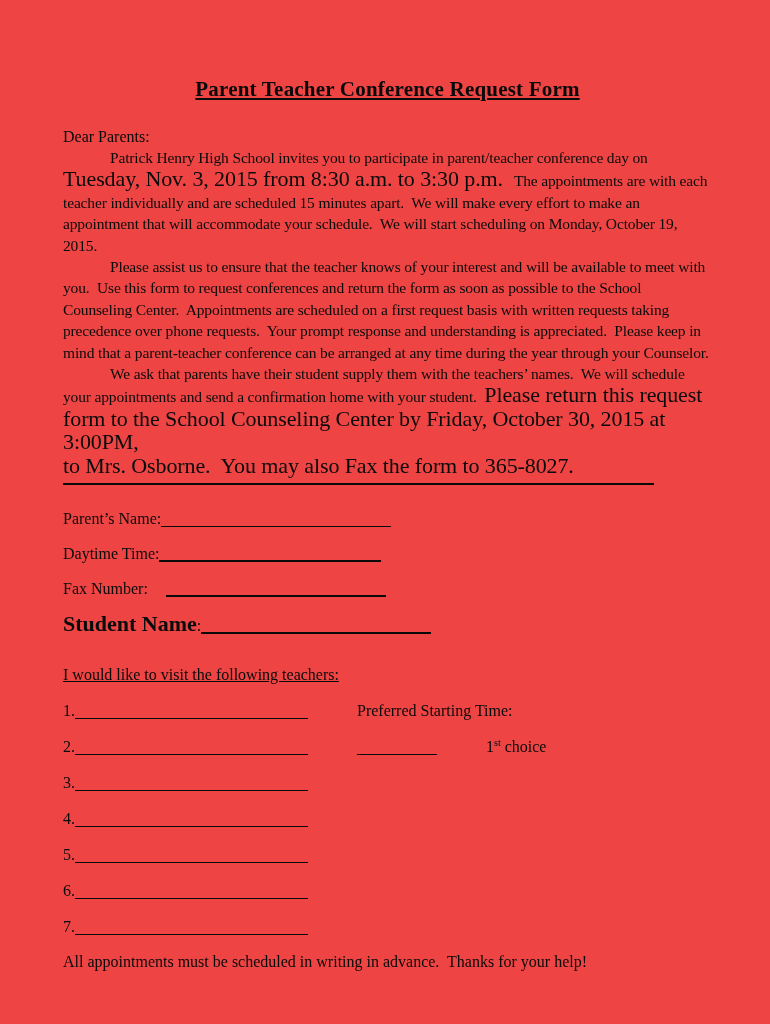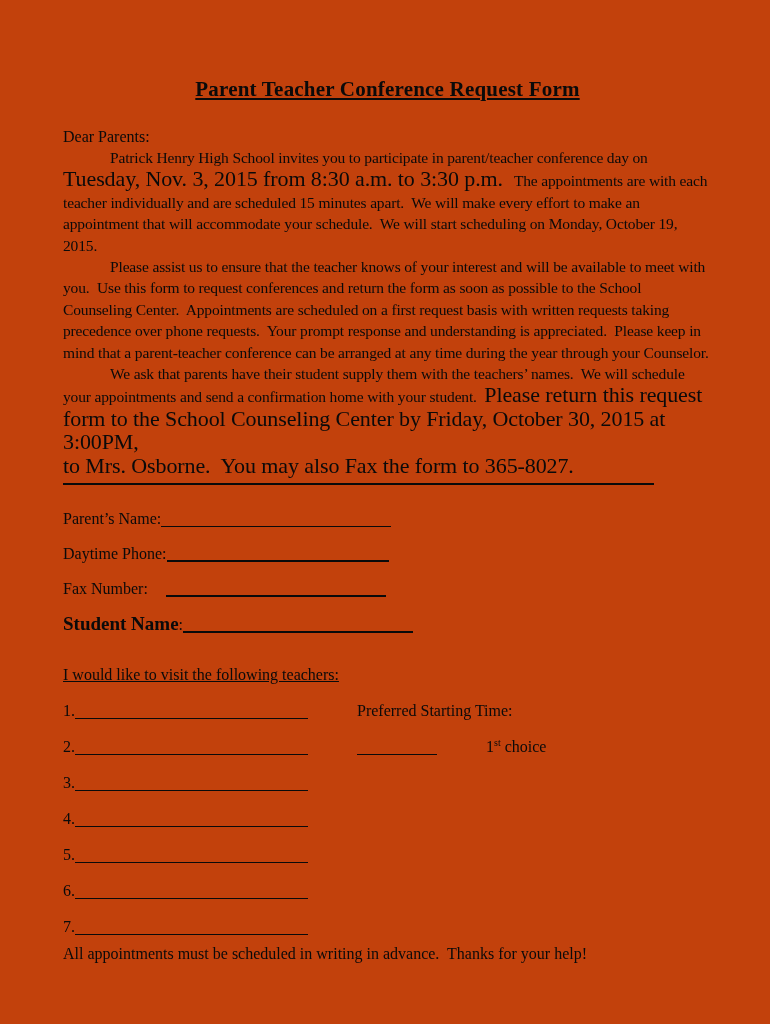--- a/index.html
+++ b/index.html
@@ -14,21 +14,21 @@
     color: #0a0a0a;
     font-family: "Liberation Serif", "DejaVu Serif", serif;
     font-size: 16px;
   }
   .page {
     box-sizing: border-box;
     width: 770px;
     height: 1024px;
     padding: 76px 58px 0 63px;
     position: relative;
-    background: #c2410c;
+    background: #ef4444;
   }
   .title {
     text-align: center;
     font-size: 21px;
     font-weight: bold;
     line-height: 26px;
     text-decoration: underline;
     letter-spacing: 0.2px;
   }
   .salutation {
@@ -57,21 +57,21 @@
     border-bottom: 2px solid #0a0a0a;
   }
   .field {
     margin-top: 15px;
     height: 20px;
     line-height: 20px;
     white-space: nowrap;
   }
   .field.first { margin-top: 24px; }
   .flabel { display: inline-block; }
-  .flabel.bold { font-weight: bold; font-size: 19px; }
+  .flabel.bold { font-weight: bold; font-size: 22px; }
   .fline {
     display: inline-block;
     height: 13px;
     border-bottom: 1px solid #0a0a0a;
     vertical-align: baseline;
     transform: translateY(3px);
   }
   .fline.thick { border-bottom-width: 2px; }
   .teachers-prompt {
     margin-top: 30px;
@@ -102,21 +102,21 @@
   .time-blank {
     display: inline-block;
     width: 80px;
     height: 13px;
     border-bottom: 1px solid #0a0a0a;
     transform: translateY(3px);
   }
   .choice { margin-left: 49px; }
   .choice sup { font-size: 10px; line-height: 0; }
   .footer {
-    margin-top: 6px;
+    margin-top: 14px;
     line-height: 21px;
     white-space: pre-wrap;
   }
 </style>
 </head>
 <body>
 
 <div class="page">
 
   <div class="title">Parent Teacher Conference Request Form</div>
@@ -129,21 +129,21 @@
 
   <p class="body p3"><span>We ask that parents have their student supply them with the teachers’ names.  We will schedule your appointments and send a confirmation home with your student.  </span><span class="bb">Please return this request form to the School Counseling Center by Friday, October 30, 2015 at 3:00PM,</span><br><span class="bb">to Mrs. Osborne.  You may also Fax the form to 365-8027.</span></p>
 
   <div class="divider"></div>
 
   <div class="field first">
     <span class="flabel">Parent’s Name:</span><span class="fline" style="width:230px"></span>
   </div>
 
   <div class="field">
-    <span class="flabel">Daytime Phone:</span><span class="fline thick" style="width:222px"></span>
+    <span class="flabel">Daytime Time:</span><span class="fline thick" style="width:222px"></span>
   </div>
 
   <div class="field">
     <span class="flabel">Fax Number:</span><span class="fline thick" style="width:220px;margin-left:18px"></span>
   </div>
 
   <div class="field">
     <span class="flabel bold">Student Name</span><span>:</span><span class="fline thick" style="width:230px"></span>
   </div>
 

